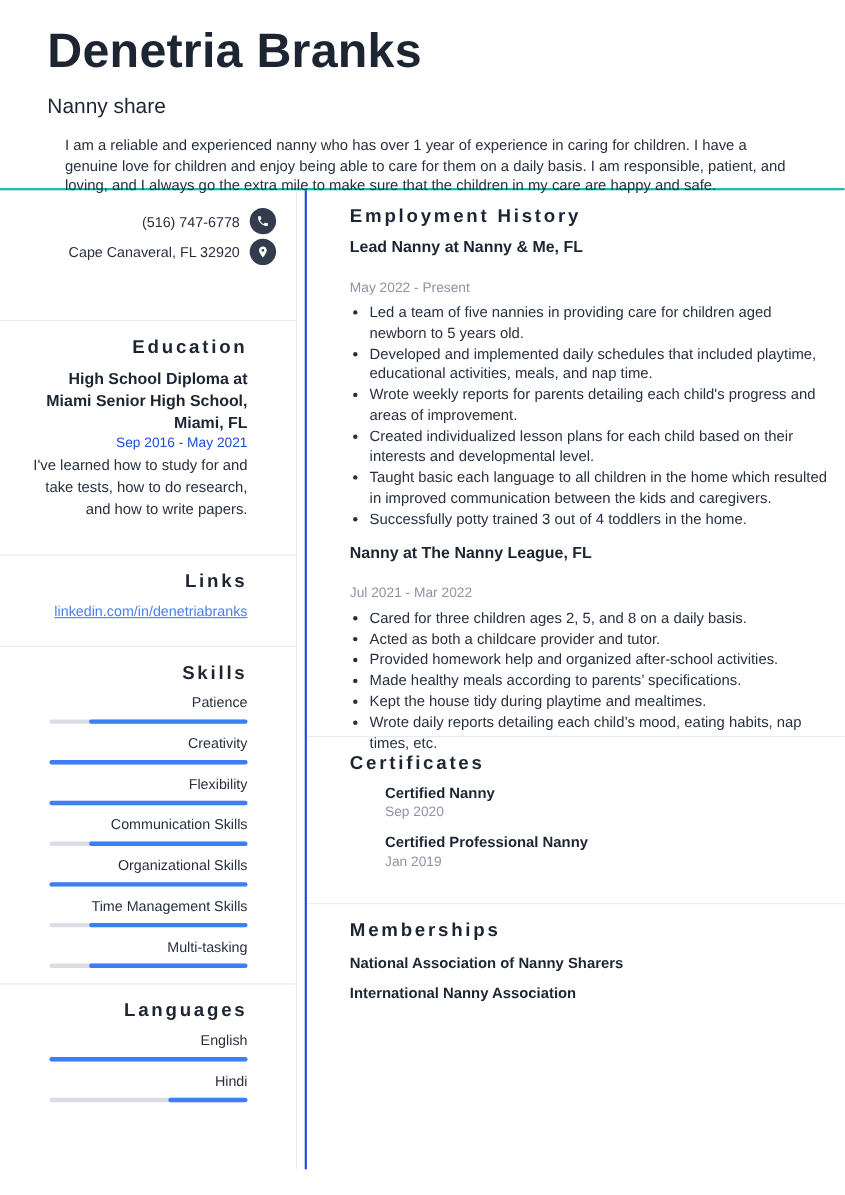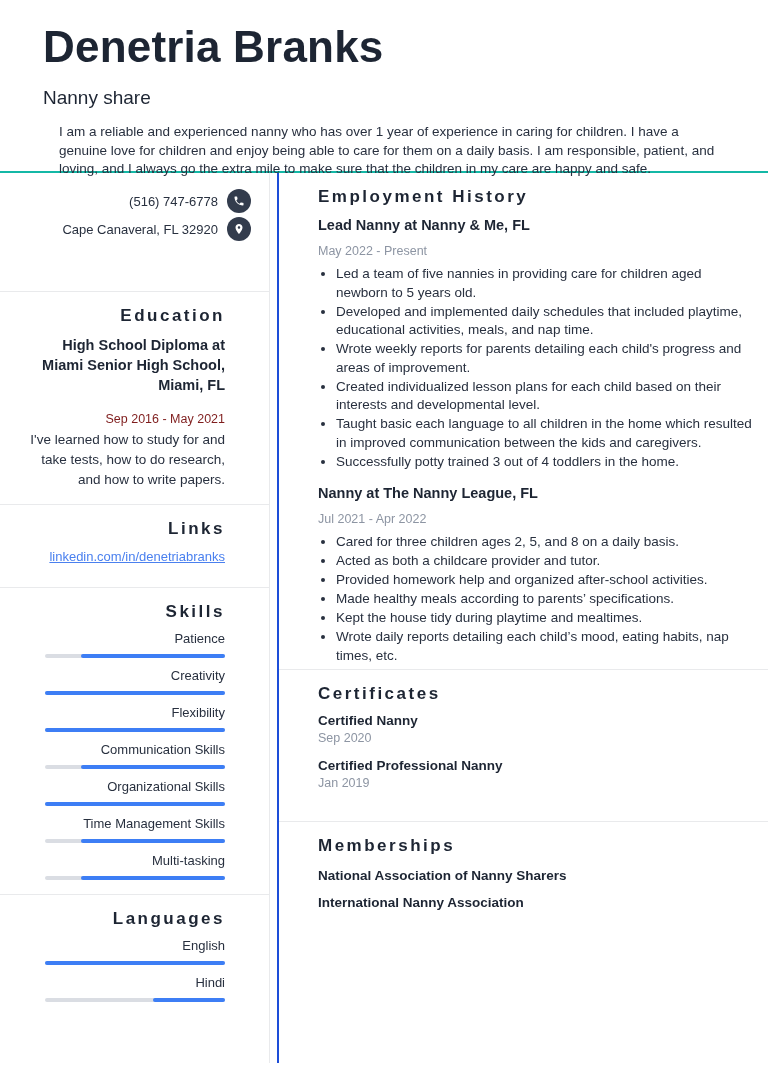--- a/index.html
+++ b/index.html
@@ -25,37 +25,37 @@
   .c-edu{height:213px;}
   .c-links{height:83px;}
   .c-skills{height:307px;}
   .crow{display:flex;justify-content:flex-end;align-items:center;gap:9px;height:28px;padding-right:18px;}
   .crow .ctext{font-size:13px;color:#28303f;}
   a.link{color:#4a80ef;text-decoration:underline;font-size:13px;}
   .icircle{width:24px;height:24px;border-radius:50%;background:#333c4d;display:flex;align-items:center;justify-content:center;flex:0 0 24px;}
   .icircle svg{display:block;}
   h2.sechead{margin:0;font-size:17px;font-weight:700;letter-spacing:2.5px;color:#1d2533;}
   .edu-title{margin-top:9px;font-size:14.5px;font-weight:700;line-height:20px;color:#1d2533;}
-  .edu-dates{margin-top:17px;font-size:12.5px;color:#7f1d1d;}
+  .edu-dates{margin-top:0;font-size:12.5px;color:#1d4ed8;}
   .edu-desc{margin-top:4px;font-size:13.5px;line-height:20px;color:#28303f;}
   .side-link-row{margin-top:8px;}
   .skill-item{margin-top:9px;}
   .skill-name{font-size:13px;color:#28303f;margin-bottom:8px;}
   .bar{position:relative;width:180px;height:4px;border-radius:2px;background:#dadde3;margin-left:auto;margin-bottom:10px;}
   .bar-fill{position:absolute;right:0;top:0;height:100%;border-radius:2px;background:#3d7ef5;}
   
   .main-card{padding:14px 13px 0 39px;}
   .c-emp{height:497px;}
   .c-cert{height:152px;}
   .job{margin-bottom:13px;}
   .job-title{margin-top:9px;font-size:14.5px;font-weight:700;color:#1d2533;line-height:19px;}
-  .job-dates{margin-top:9px;font-size:12.5px;color:#8d95a3;}
+  .job-dates{margin-top:19px;font-size:12.5px;color:#8d95a3;}
   .job ul{margin:7px 0 0 0;padding-left:18px;}
   .job li{font-size:13.5px;line-height:18.5px;color:#28303f;margin-bottom:0.5px;}
-  .cert-item{margin-top:9px;margin-bottom:13px;}
+  .cert-item{margin-top:9px;margin-bottom:13px;margin-left:32px;}
   .cert-name{font-size:13.5px;font-weight:700;color:#1d2533;}
   .cert-date{margin-top:3px;font-size:12.5px;color:#8d95a3;}
   .mem-item{margin-top:12px;font-size:13.5px;font-weight:700;color:#1d2533;}
 </style>
 </head>
 <body>
 
 <div class="page">
 
   <div class="header">
@@ -203,21 +203,21 @@
                   <li>Created individualized lesson plans for each child based on their interests and developmental level.</li>
 
                   <li>Taught basic each language to all children in the home which resulted in improved communication between the kids and caregivers.</li>
 
                   <li>Successfully potty trained 3 out of 4 toddlers in the home.</li>
                 </ul>
             </div>
 
             <div class="job">
               <div class="job-title">Nanny at The Nanny League, FL</div>
-              <div class="job-dates">Jul 2021 - Apr 2022</div>
+              <div class="job-dates">Jul 2021 - Mar 2022</div>
               <ul>
 
                   <li>Cared for three children ages 2, 5, and 8 on a daily basis.</li>
 
                   <li>Acted as both a childcare provider and tutor.</li>
 
                   <li>Provided homework help and organized after-school activities.</li>
 
                   <li>Made healthy meals according to parents’ specifications.</li>
 

